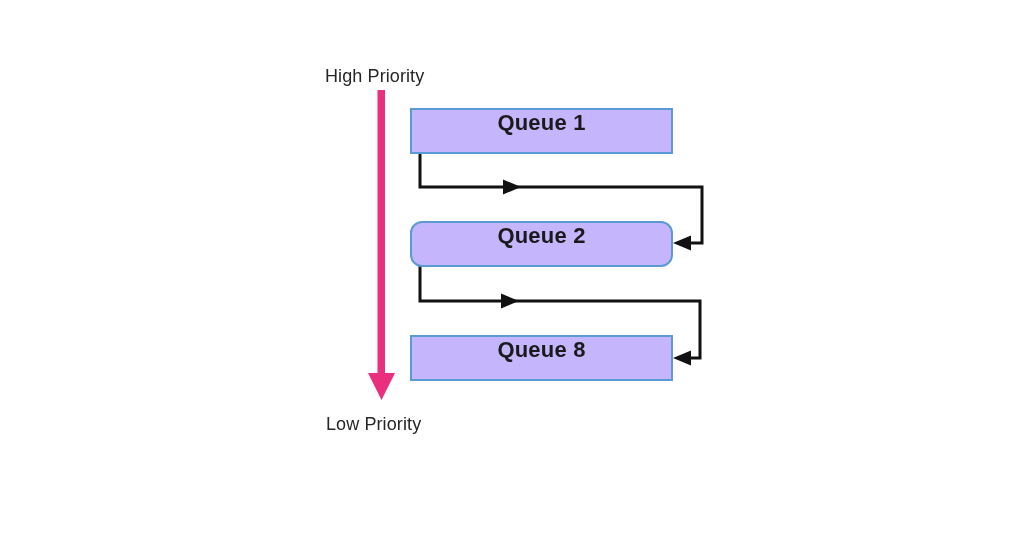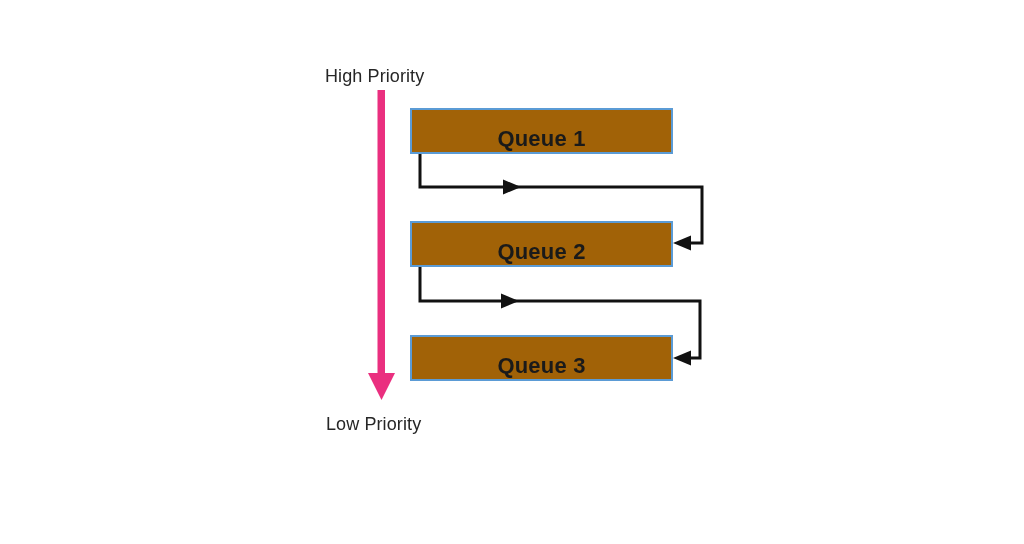--- a/index.html
+++ b/index.html
@@ -48,37 +48,37 @@
   }
   #label-low {
     left: 326px;
     top: 414px;
   }
 
   
   .queue-box {
     position: absolute;
     box-sizing: border-box;
-    background: #a16207;
+    background: #c4b5fd;
     border: 2px solid #5b9bd5;
     display: flex;
-    align-items: flex-end;
+    align-items: flex-start;
     justify-content: center;
   }
   .queue-label {
     font-family: "Liberation Sans", sans-serif;
     font-size: 22px;
     font-weight: bold;
     color: #1a1a1a;
     letter-spacing: 0.2px;
     white-space: nowrap;
   }
 
   #queue-box-1 { left: 410px; top: 108px; width: 263px; height: 46px; }
-  #queue-box-2 { left: 410px; top: 221px; width: 263px; height: 46px; }
+  #queue-box-2 { left: 410px; top: 221px; width: 263px; height: 46px; border-radius: 12px; }
   #queue-box-3 { left: 410px; top: 335px; width: 263px; height: 46px; }
 
   
   #watermark {
     position: absolute;
     left: 445px;
     top: 486px;
     width: 150px;
     height: 46px;
     font-family: "Liberation Sans", sans-serif;
@@ -121,18 +121,18 @@
 
   <div class="queue-box" id="queue-box-1">
     <span class="queue-label">Queue 1</span>
   </div>
 
   <div class="queue-box" id="queue-box-2">
     <span class="queue-label">Queue 2</span>
   </div>
 
   <div class="queue-box" id="queue-box-3">
-    <span class="queue-label">Queue 3</span>
+    <span class="queue-label">Queue 8</span>
   </div>
 
   <div id="watermark"></div>
 
 </div>
 
 </body></html>

